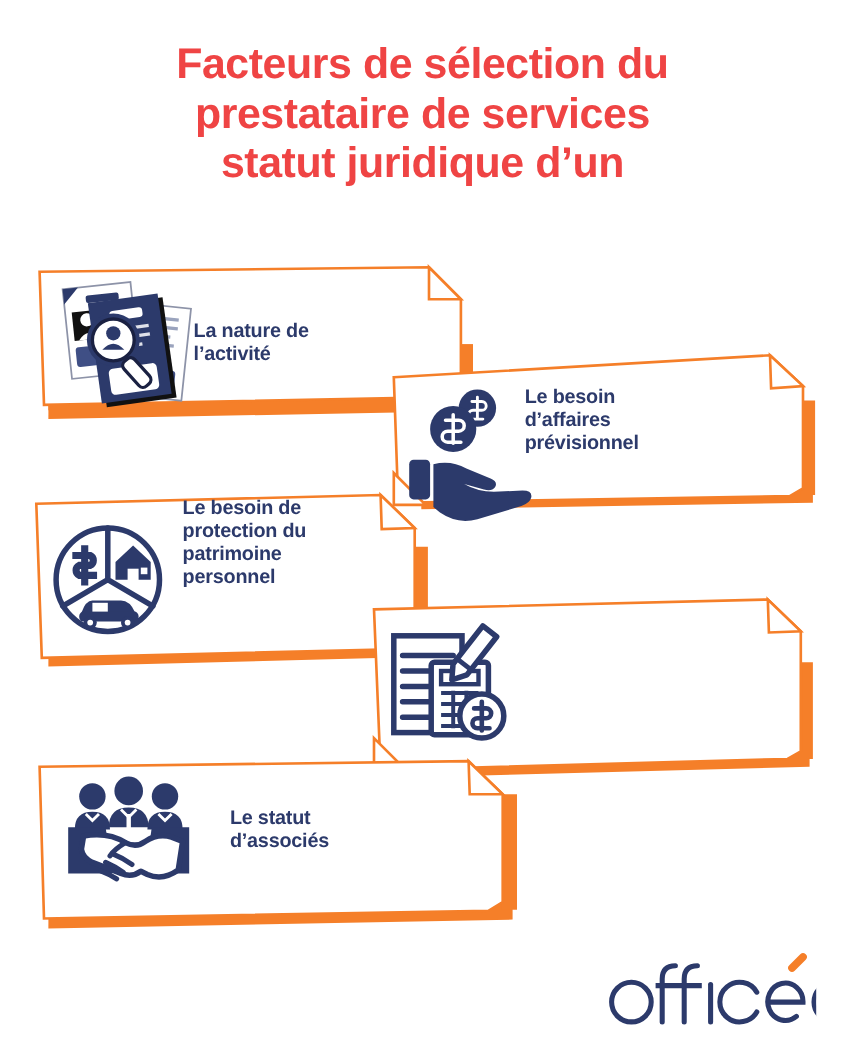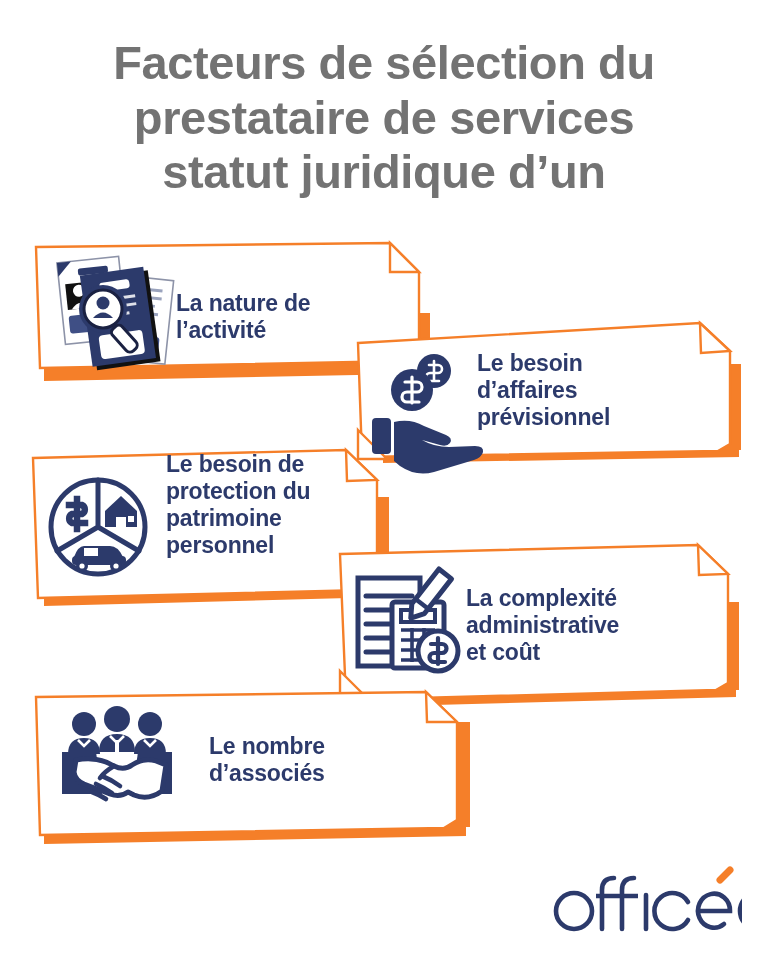--- a/index.html
+++ b/index.html
@@ -16,22 +16,22 @@
     position: relative;
   }
 
   
   .title {
     position: absolute;
     left: 0;
     top: 36px;
     width: 768px;
     text-align: center;
-    color: #737373;
-    font-size: 47px;
+    color: #ef4444;
+    font-size: 39px;
     line-height: 1.16;
     font-weight: bold;
     letter-spacing: -0.4px;
   }
   .title-line { display: block; white-space: nowrap; }
 
   
   .stage {
     position: absolute;
     left: 0;
@@ -44,21 +44,21 @@
     position: absolute;
     width: 100%;
     height: 100%;
   }
   .card svg { display: block; overflow: visible; }
 
   .card-label {
     position: absolute;
     color: #2c3a6b;
     font-weight: bold;
-    font-size: 23px;
+    font-size: 18px;
     line-height: 1.17;
     letter-spacing: -0.2px;
     white-space: pre-line;
   }
 
   
   .logo {
     position: absolute;
     right: 26px;
     bottom: 24px;
@@ -211,23 +211,20 @@
         <path d="M 45,64 h 34 M 45,74 h 34 M 45,84 h 34 M 45,94 h 34
                  M 56,62 v 34 M 68,62 v 34" stroke="#2c3a6b" stroke-width="3.6" fill="none"></path>
         <circle cx="82" cy="85" r="20" fill="#ffffff" stroke="#2c3a6b" stroke-width="5"></circle>
         <path d="M 82,72 v 26 M 75,78 h 11 a 4.5,4.5 0 0 1 0,9 h -8 a 4.5,4.5 0 0 0 0,9 h 11" fill="none" stroke="#2c3a6b" stroke-width="4.2" stroke-linecap="round"></path>
         <g transform="rotate(38 72 30)">
           <path d="M 64,2 L 80,2 L 80,46 L 72,58 L 64,46 Z" fill="#ffffff" stroke="#2c3a6b" stroke-width="5" stroke-linejoin="round"></path>
           <path d="M 64,40 h 16" stroke="#2c3a6b" stroke-width="4.4"></path>
         </g>
       </g>
     </svg>
-    <div class="card-label" style="left:466px; top:585px; width:235px;">La complexité
-administrative
-et coût</div>
   </div>
 
   <div class="card">
     <svg width="768" height="960" viewBox="0 0 768 960" xmlns="http://www.w3.org/2000/svg">
       <g>
         <path d="M 44,828 L 466,820 L 466,836 L 44,844 Z" fill="#f57f29"></path>
         <path d="M 456,722 L 470,722 L 470,827 L 456,827 Z" fill="#f57f29"></path>
         <path d="M 36,697 L 426,692 L 457,722 L 457,820 L 444,828 L 40,835 Z" fill="#ffffff" stroke="#f57f29" stroke-width="2.4" stroke-linejoin="miter"></path>
         <path d="M 426,692 L 457,722 L 427,722 Z" fill="#ffffff" stroke="#f57f29" stroke-width="2.4" stroke-linejoin="miter"></path>
       </g>
@@ -248,21 +245,21 @@
 
         <path d="M 0,46 L 34,46 L 40,88 L 0,88 Z" fill="#2c3a6b"></path>
         <path d="M 110,46 L 76,46 L 70,88 L 110,88 Z" fill="#2c3a6b"></path>
 
         <path d="M 14,54 q 22,-4 38,6 q 10,5 18,-1 q 12,-8 24,-4 l 10,4 l -4,26
                  q -14,10 -28,4 l -6,-3 q -8,6 -18,2 l -26,-10 q -9,-4 -10,-12 Z" fill="#ffffff" stroke="#2c3a6b" stroke-width="5" stroke-linejoin="round"></path>
         <path d="M 40,70 q 10,4 18,10 M 34,78 q 9,4 16,9 M 30,86 q 8,3 14,7" fill="none" stroke="#2c3a6b" stroke-width="4.6" stroke-linecap="round"></path>
         <path d="M 52,60 q -10,6 -14,12" fill="none" stroke="#2c3a6b" stroke-width="4.6" stroke-linecap="round"></path>
       </g>
     </svg>
-    <div class="card-label" style="left:209px; top:733px; width:230px;">Le nombre
+    <div class="card-label" style="left:209px; top:733px; width:230px;">Le statut
 d’associés</div>
   </div>
 
 </div>
 
 <div class="logo">
   <svg width="190" height="70" viewBox="0 0 190 70" xmlns="http://www.w3.org/2000/svg">
     <g fill="none" stroke="#2c3a6b" stroke-width="4.6">
 
       <ellipse cx="22" cy="45" rx="18" ry="18"></ellipse>

